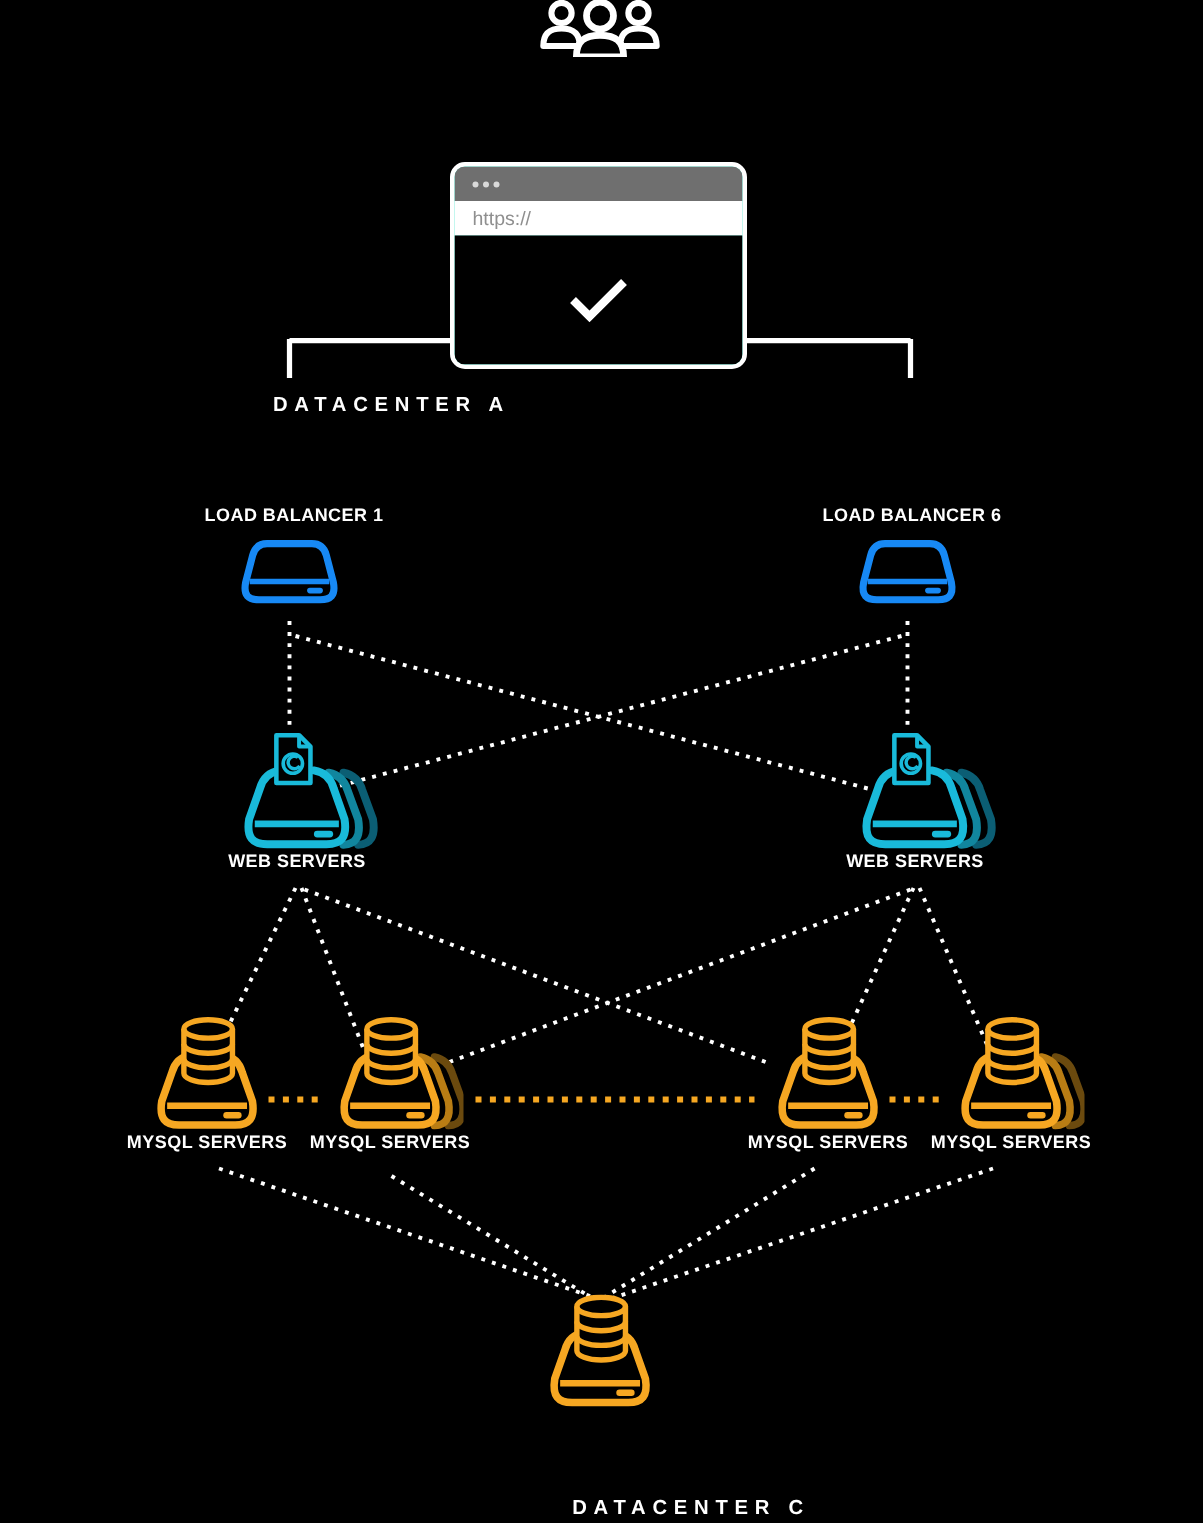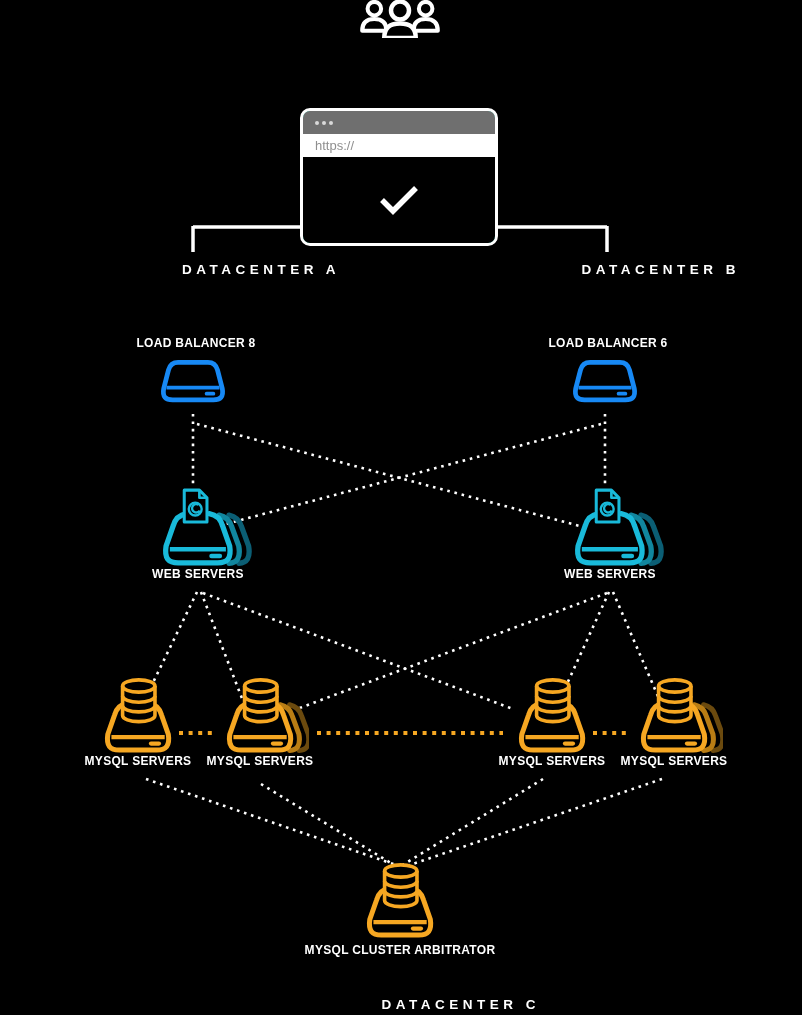--- a/index.html
+++ b/index.html
@@ -129,23 +129,22 @@
       <span>https://</span>
     </div>
     <div class="content">
       <svg width="40" height="30" viewBox="0 0 40 30">
         <path d="M3 15 L14 26 L37 3" fill="none" stroke="#fff" stroke-width="5.5"></path>
       </svg>
     </div>
   </div>
 
   <div class="dc-label" style="left:60px; top:262px; width:280px;">DATACENTER A</div>
-  <div class="dc-label" style="left:460px; top:262px; width:280px;">DATACENTER B</div>
-
-  <div class="node-label" style="left:106px; top:336px; width:180px;">LOAD BALANCER 8</div>
+
+  <div class="node-label" style="left:106px; top:336px; width:180px;">LOAD BALANCER 1</div>
   <svg class="icon" style="left:159px; top:357px; width:68px; height:49px; color:#1789f5;" viewBox="0 0 100 72">
     <use href="#g-lb"></use>
   </svg>
 
   <div class="node-label" style="left:518px; top:336px; width:180px;">LOAD BALANCER 6</div>
   <svg class="icon" style="left:571px; top:357px; width:68px; height:49px; color:#1789f5;" viewBox="0 0 100 72">
     <use href="#g-lb"></use>
   </svg>
 
   <svg class="icon" style="left:160px; top:487px; width:100px; height:79px;" viewBox="0 0 132 104">
@@ -189,17 +188,16 @@
     <use href="#g-echoA" x="14" y="30" style="color:#b97d14"></use>
     <use href="#g-body" x="14" y="30" style="color:#f6a722"></use>
     <use href="#g-cyl" x="37" style="color:#f6a722"></use>
   </svg>
   <div class="node-label" style="left:594px; top:754px; width:160px;">MYSQL SERVERS</div>
 
   <svg class="icon" style="left:354px; top:863px; width:95px; height:75px;" viewBox="0 0 132 104">
     <use href="#g-body" x="14" y="30" style="color:#f6a722"></use>
     <use href="#g-cyl" x="37" style="color:#f6a722"></use>
   </svg>
-  <div class="node-label" style="left:270px; top:943px; width:260px;">MYSQL CLUSTER ARBITRATOR</div>
 
   <div class="dc-label" style="left:260px; top:997px; width:280px;">DATACENTER C</div>
 
 </div>
 
 </body></html>

